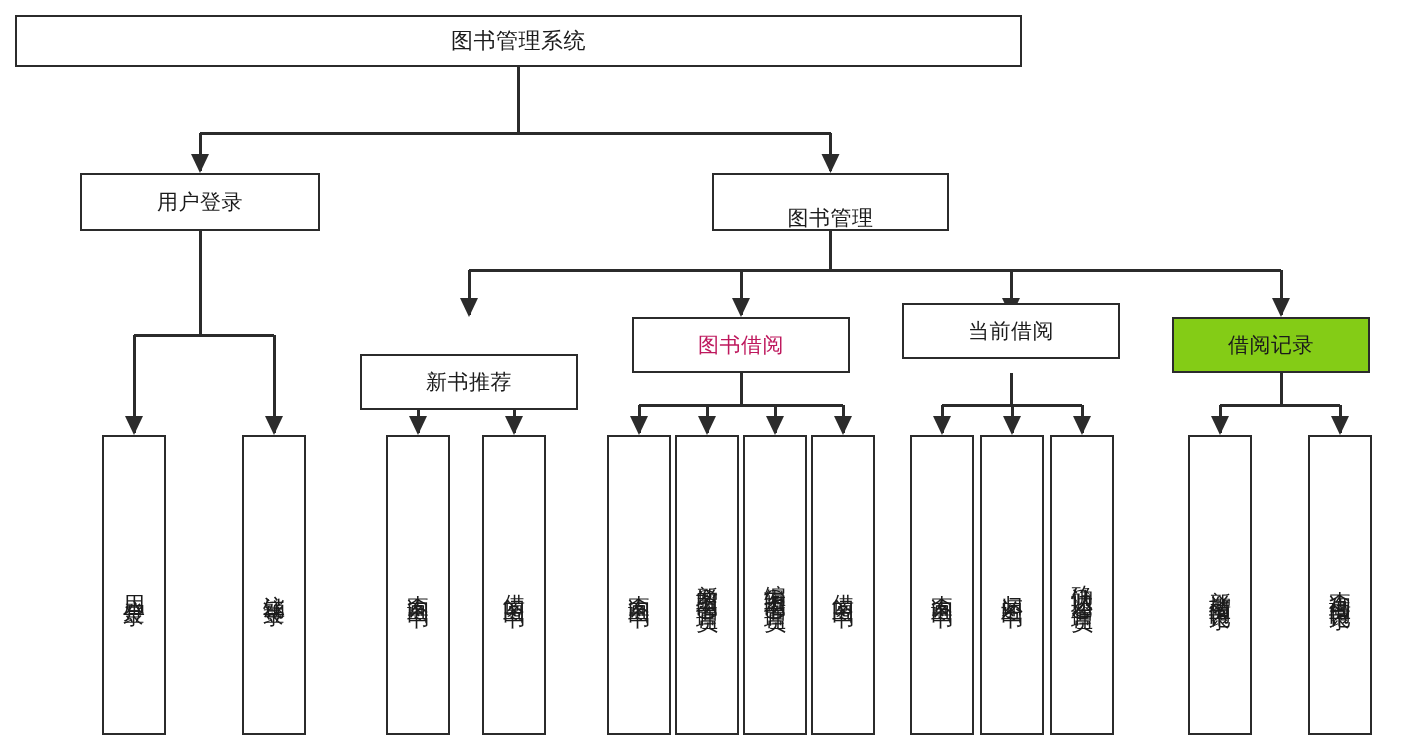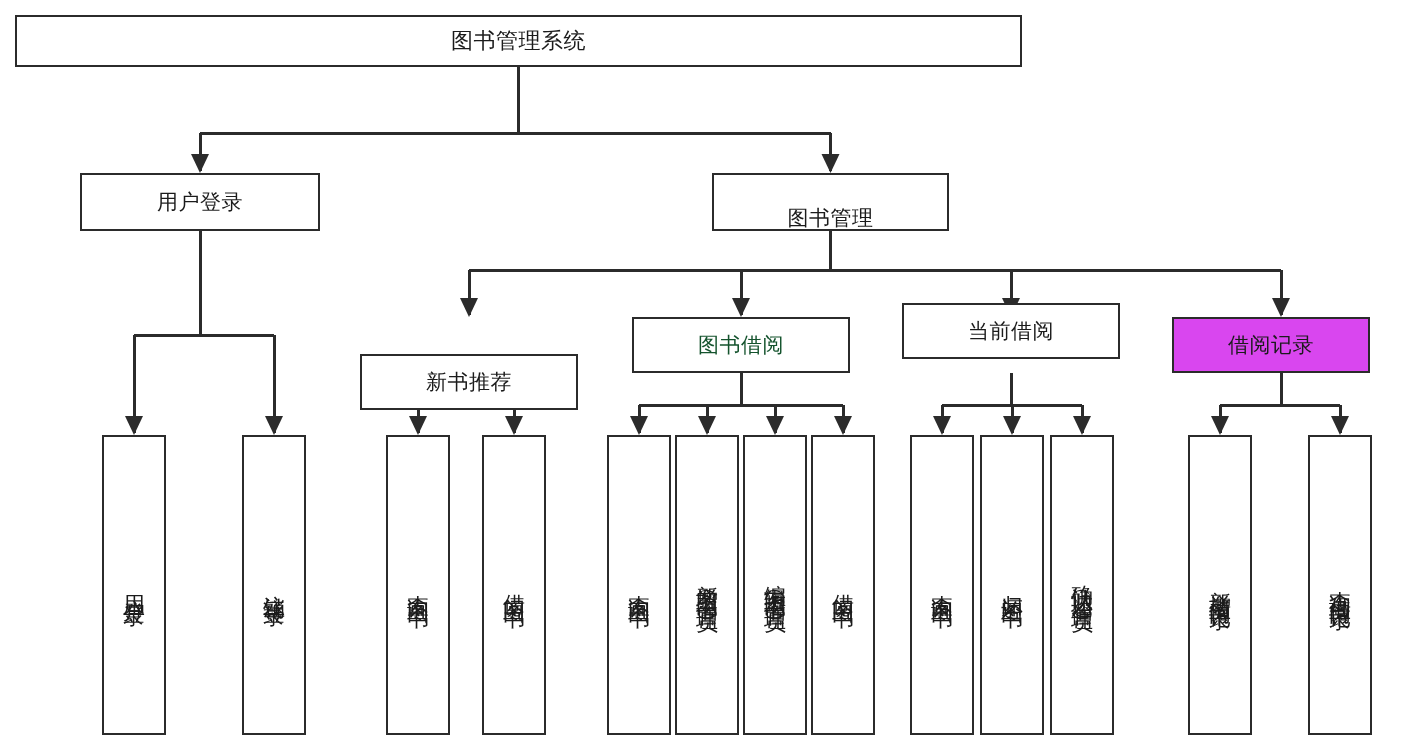--- a/index.html
+++ b/index.html
@@ -135,26 +135,26 @@
       <div class="node horizontal" style="left: 80px; top: 173px; width: 240px; height: 58px; border-color: rgb(43, 43, 43); background: rgb(255, 255, 255);">
         <span class="lbl" style="color: rgb(27, 27, 27);">用户登录</span>
       </div>
       <div class="node horizontal" style="left: 712px; top: 173px; width: 237px; height: 58px; border-color: rgb(43, 43, 43); background: rgb(255, 255, 255);">
         <span class="lbl" style="color: rgb(27, 27, 27); margin-top: 33px;">图书管理</span>
       </div>
       <div class="node horizontal" style="left: 360px; top: 317px; width: 218px; height: 56px; border-color: rgb(43, 43, 43); background: rgb(255, 255, 255); margin-top: 37px;">
         <span class="lbl" style="color: rgb(27, 27, 27);">新书推荐</span>
       </div>
       <div class="node horizontal" style="left: 632px; top: 317px; width: 218px; height: 56px; border-color: rgb(43, 43, 43); background: rgb(255, 255, 255);">
-        <span class="lbl" style="color: #14532d;">图书借阅</span>
+        <span class="lbl" style="color: #be185d;">图书借阅</span>
       </div>
       <div class="node horizontal" style="left: 902px; top: 303px; width: 218px; height: 56px; border-color: rgb(43, 43, 43); background: rgb(255, 255, 255);">
         <span class="lbl" style="color: rgb(27, 27, 27);">当前借阅</span>
       </div>
-      <div class="node horizontal" style="left: 1172px; top: 317px; width: 198px; height: 56px; border-color: rgb(43, 43, 43); background: #d946ef;">
+      <div class="node horizontal" style="left: 1172px; top: 317px; width: 198px; height: 56px; border-color: rgb(43, 43, 43); background: #84cc16;">
         <span class="lbl" style="color: rgb(27, 27, 27);">借阅记录</span>
       </div>
       <div class="node vertical" style="left: 102px; top: 435px; width: 64px; height: 300px; border-color: rgb(43, 43, 43); background: rgb(255, 255, 255);">
         <span class="lbl" style="color: rgb(27, 27, 27);">用户登录</span>
       </div>
       <div class="node vertical" style="left: 242px; top: 435px; width: 64px; height: 300px; border-color: rgb(43, 43, 43); background: rgb(255, 255, 255);">
         <span class="lbl" style="color: rgb(27, 27, 27);">注销登录</span>
       </div>
       <div class="node vertical" style="left: 386px; top: 435px; width: 64px; height: 300px; border-color: rgb(43, 43, 43); background: rgb(255, 255, 255);">
         <span class="lbl" style="color: rgb(27, 27, 27);">查询图书</span>

